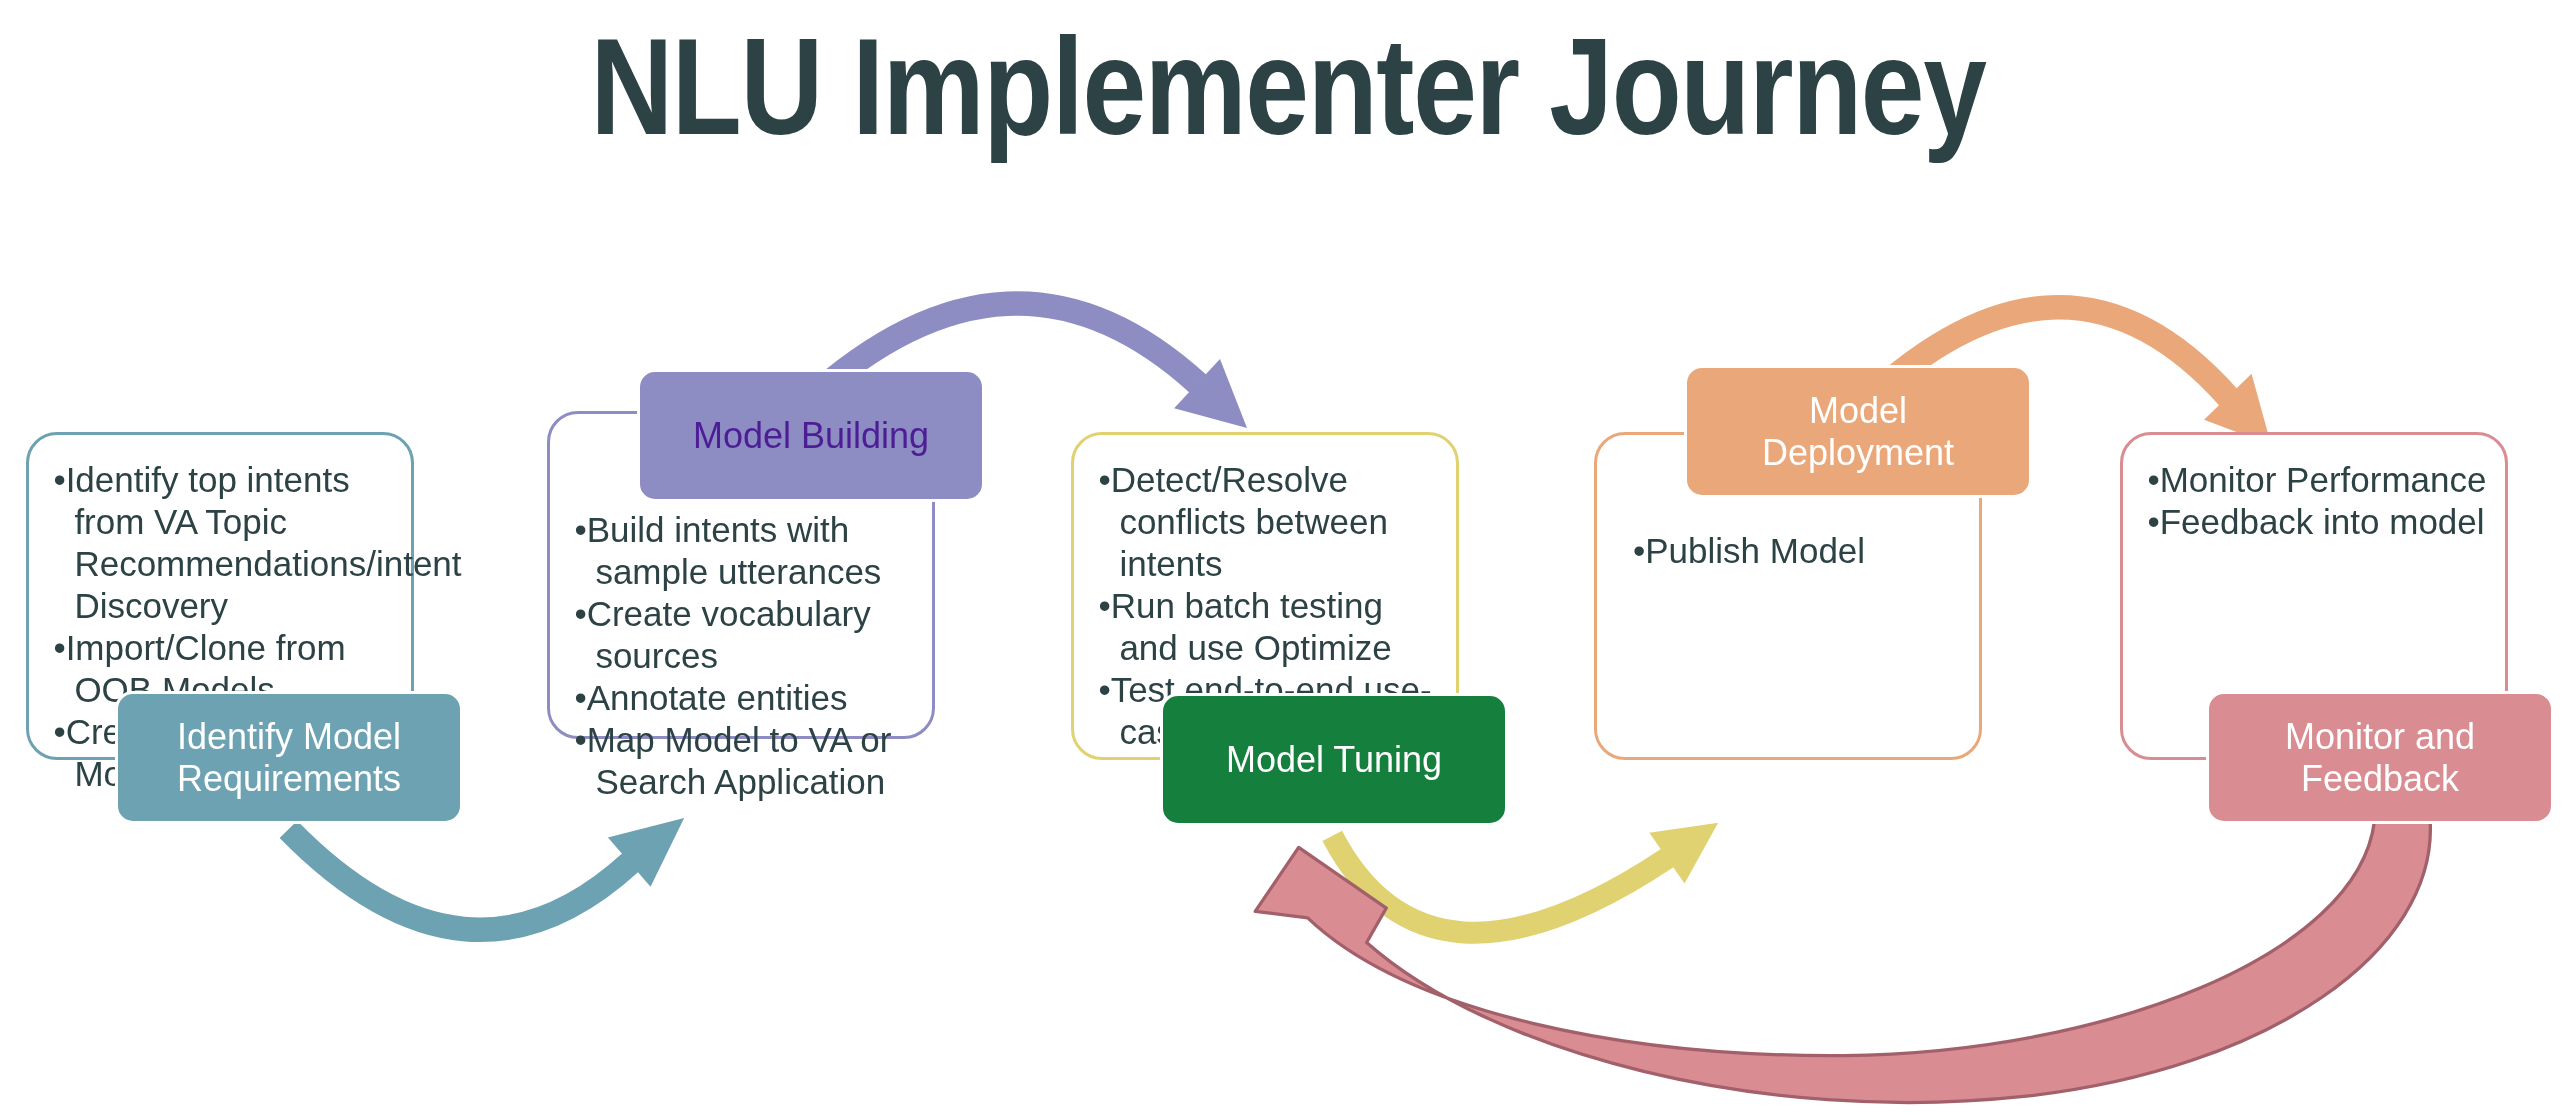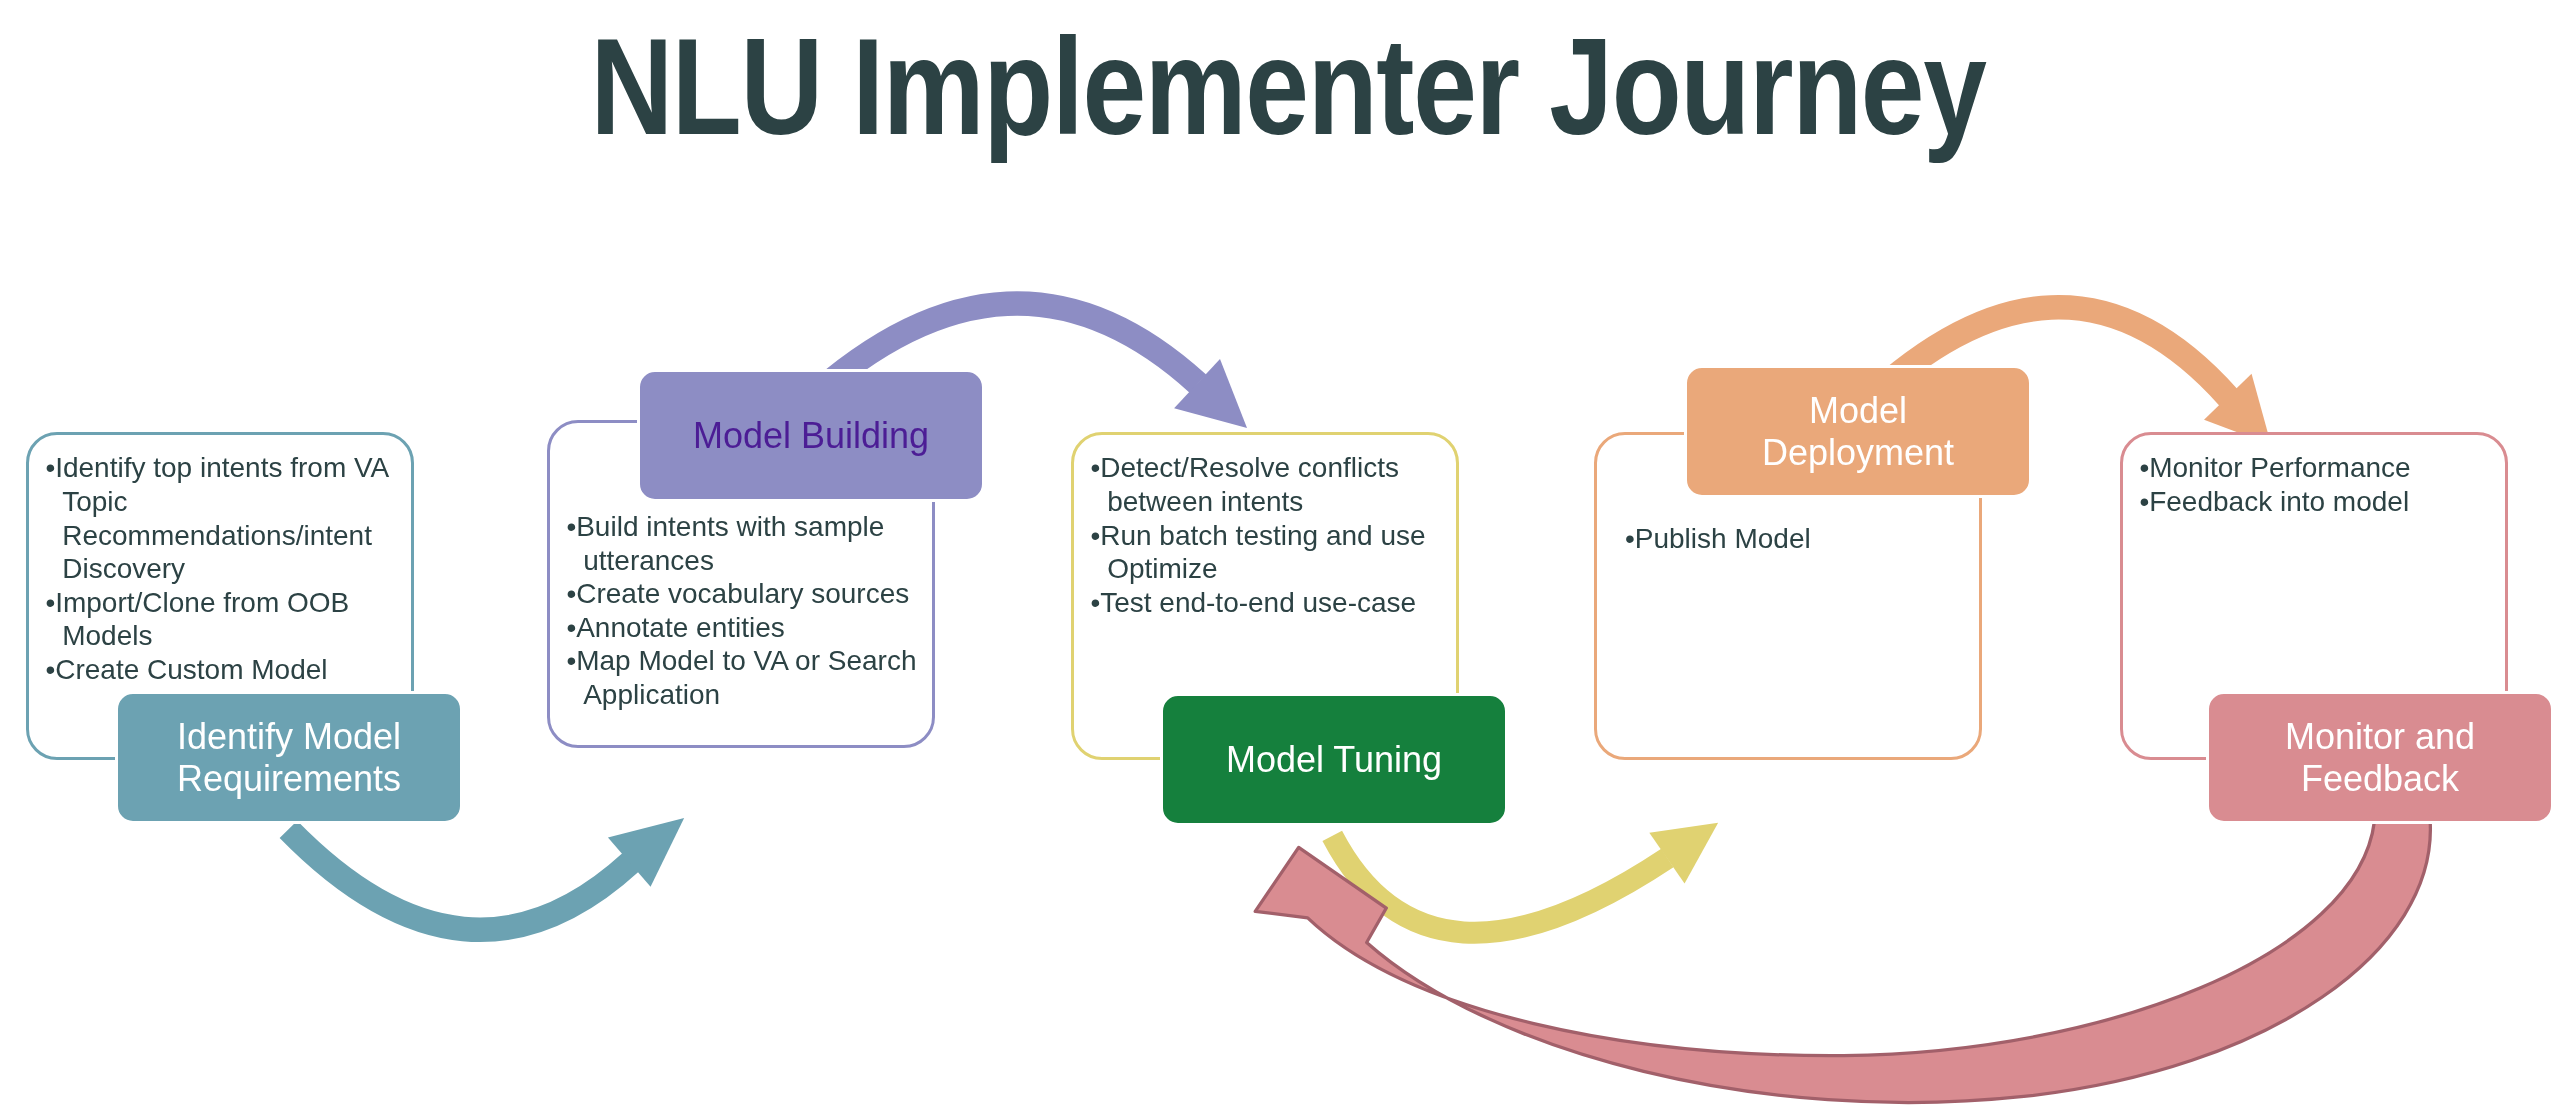--- a/index.html
+++ b/index.html
@@ -22,22 +22,22 @@
   #arrows{position:absolute;left:0;top:0;width:2576px;height:1118px;z-index:1;}
   .panel{
     position:absolute;z-index:2;
     width:388px;height:328px;
     border:3.3px solid #000;
     border-radius:31px;
     background:#ffffff;
     box-sizing:border-box;
   }
   .bullets{
-    margin:0;padding:0;list-style:none;
-    font-size:28px;line-height:1.2;
+    margin:8px;padding:0;list-style:none;
+    font-size:35px;line-height:1.2;
   }
   .bullets li{
     padding-left:0.6em;text-indent:-0.6em;
   }
   .p-top{padding:16.4px 9.8px 0 16.4px;}
   .p-under-label{padding:87px 9.8px 0 16.4px;}
   .label{
     position:absolute;z-index:3;
     width:348px;height:133px;
     border-radius:18px;
@@ -97,21 +97,21 @@
   <div class="panel p-top" style="left: 26px; top: 432px; border-color: rgb(108, 162, 178);">
     <ul class="bullets">
         <li>•Identify top intents from VA Topic Recommendations/intent Discovery</li>
         <li>•Import/Clone from OOB Models</li>
         <li>•Create Custom Model</li>
       </ul>
   </div>
   <div class="label" style="left: 115px; top: 691px; background-color: rgb(108, 162, 178); color: rgb(255, 255, 255);">Identify Model
 Requirements</div>
 
-  <div class="panel p-under-label" style="left: 547px; top: 420px; border-color: rgb(141, 141, 196);">
+  <div class="panel p-under-label" style="left: 547px; top: 411px; border-color: rgb(141, 141, 196);">
     <ul class="bullets">
         <li>•Build intents with sample utterances</li>
         <li>•Create vocabulary sources</li>
         <li>•Annotate entities</li>
         <li>•Map Model to VA or Search Application</li>
       </ul>
   </div>
   <div class="label" style="left: 637px; top: 369px; background-color: rgb(141, 141, 196); color: #4c1d95;">Model Building</div>
 
   <div class="panel p-top" style="left: 1071px; top: 432px; border-color: rgb(224, 210, 113);">

